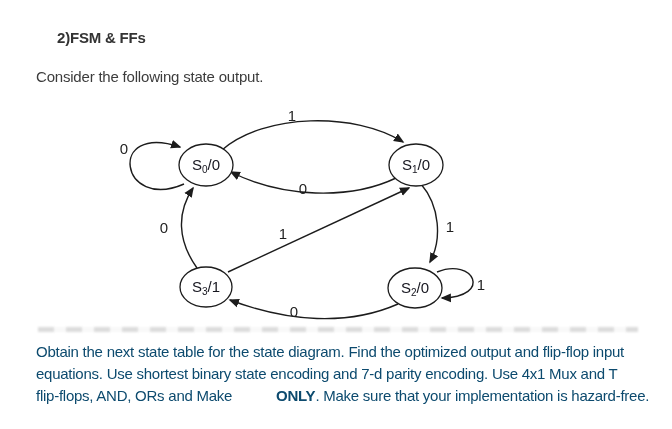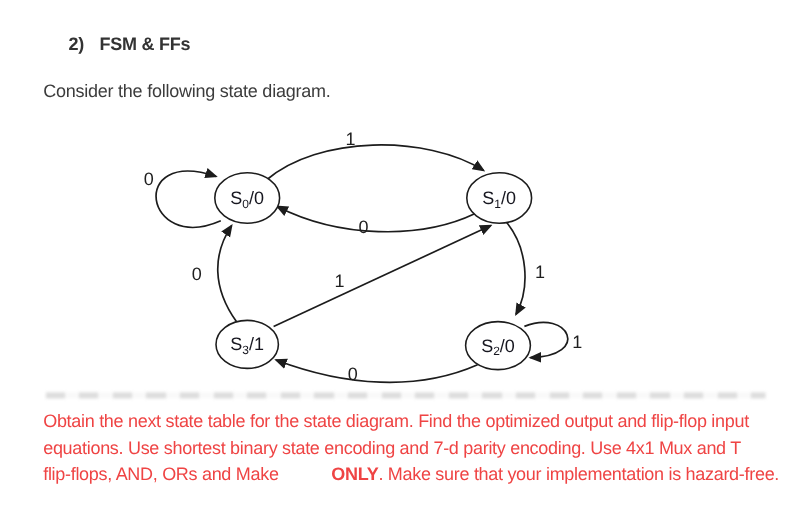--- a/index.html
+++ b/index.html
@@ -15,21 +15,21 @@
   #question-title {
     position: absolute;
     left: 57px;
     top: 29px;
     font-size: 15px;
     font-weight: bold;
     color: #333333;
     letter-spacing: -0.2px;
     white-space: nowrap;
   }
-  #question-title .title-text { margin-left: 13px; }
+  #question-title .title-text { margin-left: 0; }
   #intro-text {
     position: absolute;
     left: 36px;
     top: 68px;
     font-size: 15px;
     letter-spacing: -0.2px;
     color: #3c3c3c;
     white-space: nowrap;
   }
   #fsm-svg {
@@ -50,42 +50,42 @@
       rgba(130,130,130,0.05) 16px, rgba(130,130,130,0.05) 28px);
     filter: blur(1.2px);
   }
   #body-text {
     position: absolute;
     left: 36px;
     top: 341px;
     font-size: 15px;
     line-height: 22px;
     letter-spacing: -0.25px;
-    color: #ef4444;
+    color: #0c4a6e;
     white-space: nowrap;
   }
   #body-text .bold { font-weight: bold; margin-left: 40px; }
   svg text {
     font-family: "Liberation Sans", sans-serif;
     fill: #1f1f1f;
   }
   svg .edge-label { font-size: 15px; }
   svg .state-label { font-size: 15px; fill: #16161f; }
   svg .state-sub { font-size: 10px; }
 </style>
 </head>
 <body>
 
 <div id="page">
 
   <div id="question-title">
     <span>2)</span><span class="title-text">FSM &amp; FFs</span>
   </div>
 
-  <div id="intro-text">Consider the following state diagram.</div>
+  <div id="intro-text">Consider the following state output.</div>
 
   <svg id="fsm-svg" viewBox="0 0 672 429">
     <defs>
       <marker id="arrowhead" viewBox="0 0 10 10" refX="8.5" refY="5" markerWidth="7.5" markerHeight="7.5" orient="auto-start-reverse">
         <path d="M 0,0.8 L 10,5 L 0,9.2 z" fill="#1c1c1c"></path>
       </marker>
     </defs>
     <g id="edges-layer">
         <path d="M 184,184 C 120,212 106,122 180,147" fill="none" stroke="#1c1c1c" stroke-width="1.4" marker-end="url(#arrowhead)"></path>
         <text x="124" y="154" text-anchor="middle" class="edge-label">0</text>

